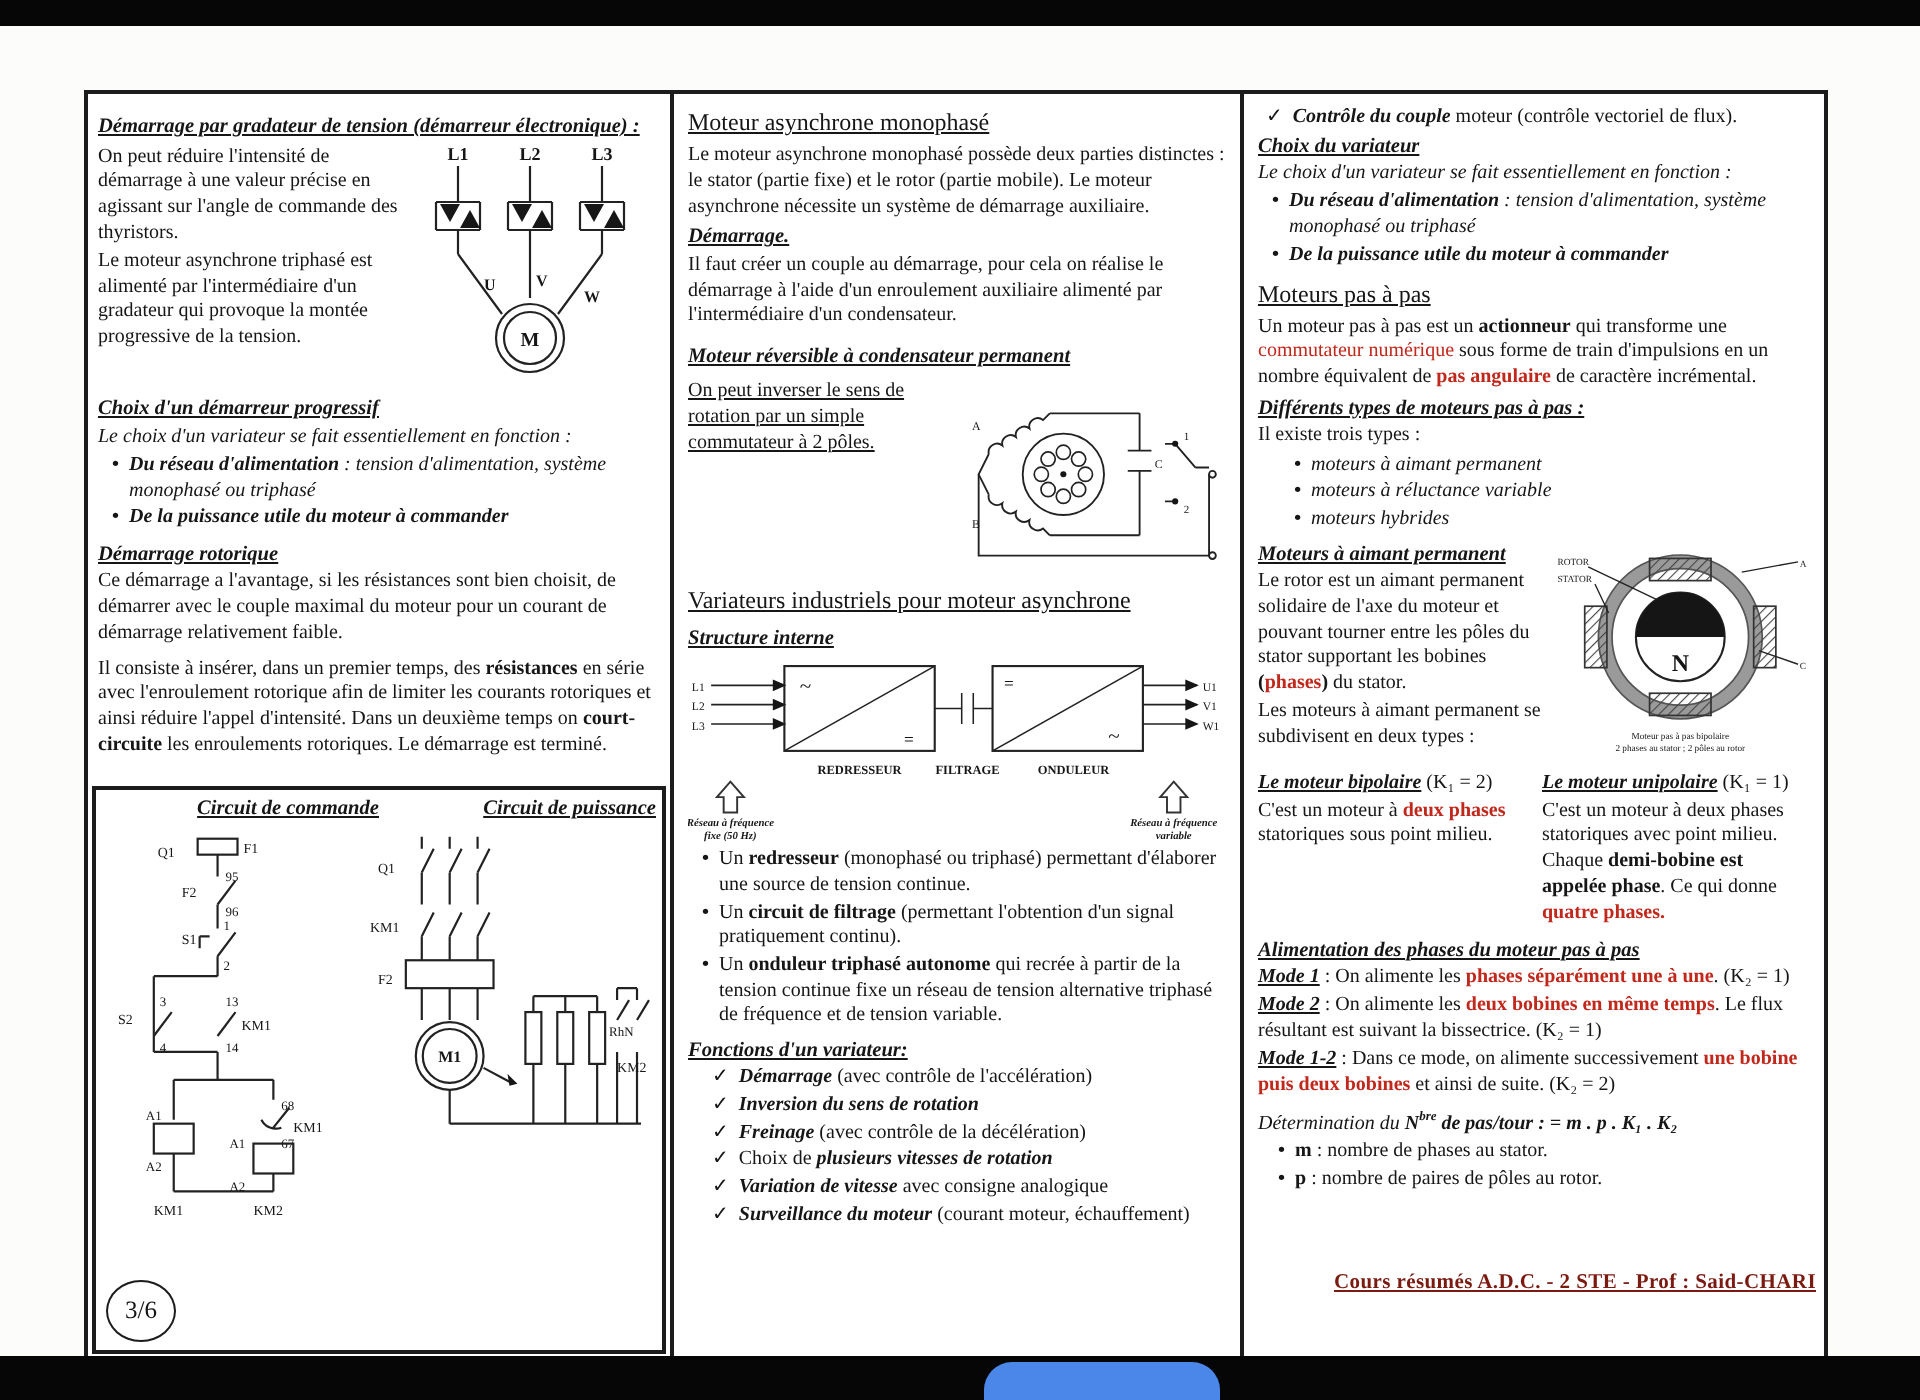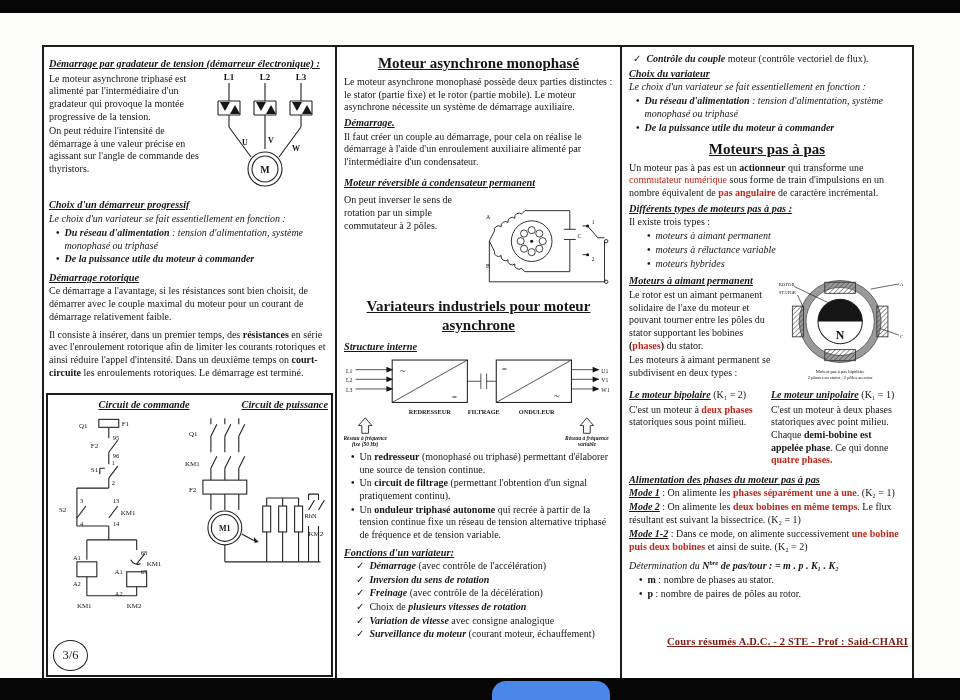--- a/index.html
+++ b/index.html
@@ -12,21 +12,21 @@
              border-radius:14px 14px 0 0;}
   .paper{position:absolute;top:13px;left:0;width:960px;height:665px;background:#fcfcfb;}
   .frame{position:absolute;top:32px;left:42px;width:872px;height:636px;border:2px solid #1c1c1c;
          background:#fff;display:flex;box-sizing:border-box;}
   .col{position:relative;height:100%;box-sizing:border-box;padding:5px 7px;overflow:hidden;
        font-size:10px;line-height:1.27;}
   .col-left{width:291px;padding:5px 5px;}
   .col-mid{width:287px;border-left:2px solid #1c1c1c;border-right:2px solid #1c1c1c;}
   .col-right{flex:1;}
   p{margin:1.5px 0;}
-  .hc{text-align:center;font-weight:700;text-decoration:underline;font-size:15px;margin:2px 0 3px;}
+  .hc{font-weight:400;text-decoration:underline;font-size:12px;margin:2px 0 3px;}
   .hi{font-style:italic;font-weight:600;text-decoration:underline;font-size:10.3px;margin:5px 0 1px;}
   .it{font-style:italic;}
   .brow{display:flex;gap:5px;margin:1px 0 1px 7px;}
   .brow::before{content:"\2022";font-weight:700;line-height:1.2;}
   .brow.it-b{font-style:italic;}
   .crow{display:flex;gap:5px;margin:1px 0 1px 12px;align-items:flex-end;}
   .crow::before{content:"\2713";font-size:10px;}
   .crow.small-indent{margin-left:4px;}
   .row-flex{display:flex;gap:3px;align-items:flex-start;}
   .row-flex .txt{flex:0 0 auto;}
@@ -64,22 +64,22 @@
 <div class="screen">
   <div class="band top"></div>
 
   <div class="paper">
     <div class="frame">
 
       <section class="col col-left">
         <div class="hi">Démarrage par gradateur de tension (démarreur électronique) :</div>
         <div class="row-flex">
           <div class="txt" style="width:152px;">
+            <p>On peut réduire l'intensité de démarrage à une valeur précise en agissant sur l'angle de commande des thyristors.</p>
             <p>Le moteur asynchrone triphasé est alimenté par l'intermédiaire d'un gradateur qui provoque la montée progressive de la tension.</p>
-            <p>On peut réduire l'intensité de démarrage à une valeur précise en agissant sur l'angle de commande des thyristors.</p>
           </div>
           <svg width="122" height="122" viewBox="0 0 122 122">
             <text x="25" y="9" font-size="9" font-weight="bold" text-anchor="middle">L1</text>
             <text x="61" y="9" font-size="9" font-weight="bold" text-anchor="middle">L2</text>
             <text x="97" y="9" font-size="9" font-weight="bold" text-anchor="middle">L3</text>
             <g class="wire">
               <path d="M25 12 V30 M61 12 V30 M97 12 V30"></path>
               <path d="M25 44 V56 M61 44 V56 M97 44 V56"></path>
               <path d="M25 56 L47 86 M61 56 V78 M97 56 L75 86"></path>
             </g>
@@ -196,21 +196,21 @@
         </div>
       </section>
 
       <section class="col col-mid">
         <div class="hc">Moteur asynchrone monophasé</div>
         <p>Le moteur asynchrone monophasé possède deux parties distinctes : le stator (partie fixe) et le rotor (partie mobile). Le moteur asynchrone nécessite un système de démarrage auxiliaire.</p>
         <div class="hi" style="margin-top:2px;">Démarrage.</div>
         <p>Il faut créer un couple au démarrage, pour cela on réalise le démarrage à l'aide d'un enroulement auxiliaire alimenté par l'intermédiaire d'un condensateur.</p>
 
         <div class="hi" style="margin-top:7px;">Moteur réversible à condensateur permanent</div>
-        <div class="row-flex" style="margin-top:4px;">
+        <div class="row-flex" style="margin-top:4px;text-decoration:underline;">
           <div class="txt" style="width:122px;">
             <p>On peut inverser le sens de rotation par un simple commutateur à 2 pôles.</p>
           </div>
           <svg width="146" height="98" viewBox="0 0 170 114">
             <g class="wire">
               <path d="M30 44 a5 5 0 0 1 8 -5 a5 5 0 0 1 8 -5 a5 5 0 0 1 8 -5 a5 5 0 0 1 8 -5 L66 20"></path>
               <path d="M30 68 a5 5 0 0 0 8 5 a5 5 0 0 0 8 5 a5 5 0 0 0 8 5 a5 5 0 0 0 8 5 L66 92"></path>
               <path d="M30 44 L24 56 L30 68"></path>
               <path d="M66 20 H119 M66 92 H119 M119 20 V42 M119 54 V92"></path>
               <path d="M24 56 L24 104 H160 M160 104 V56"></path>

